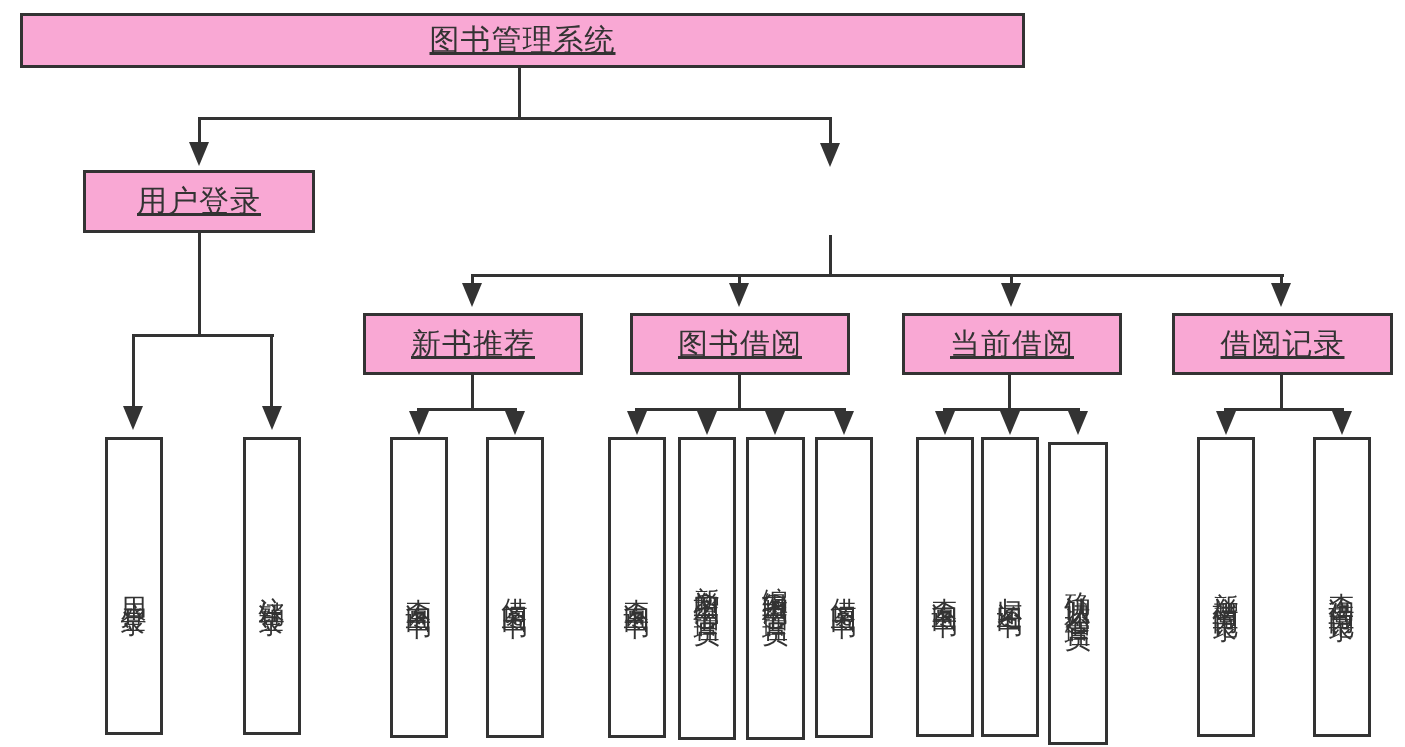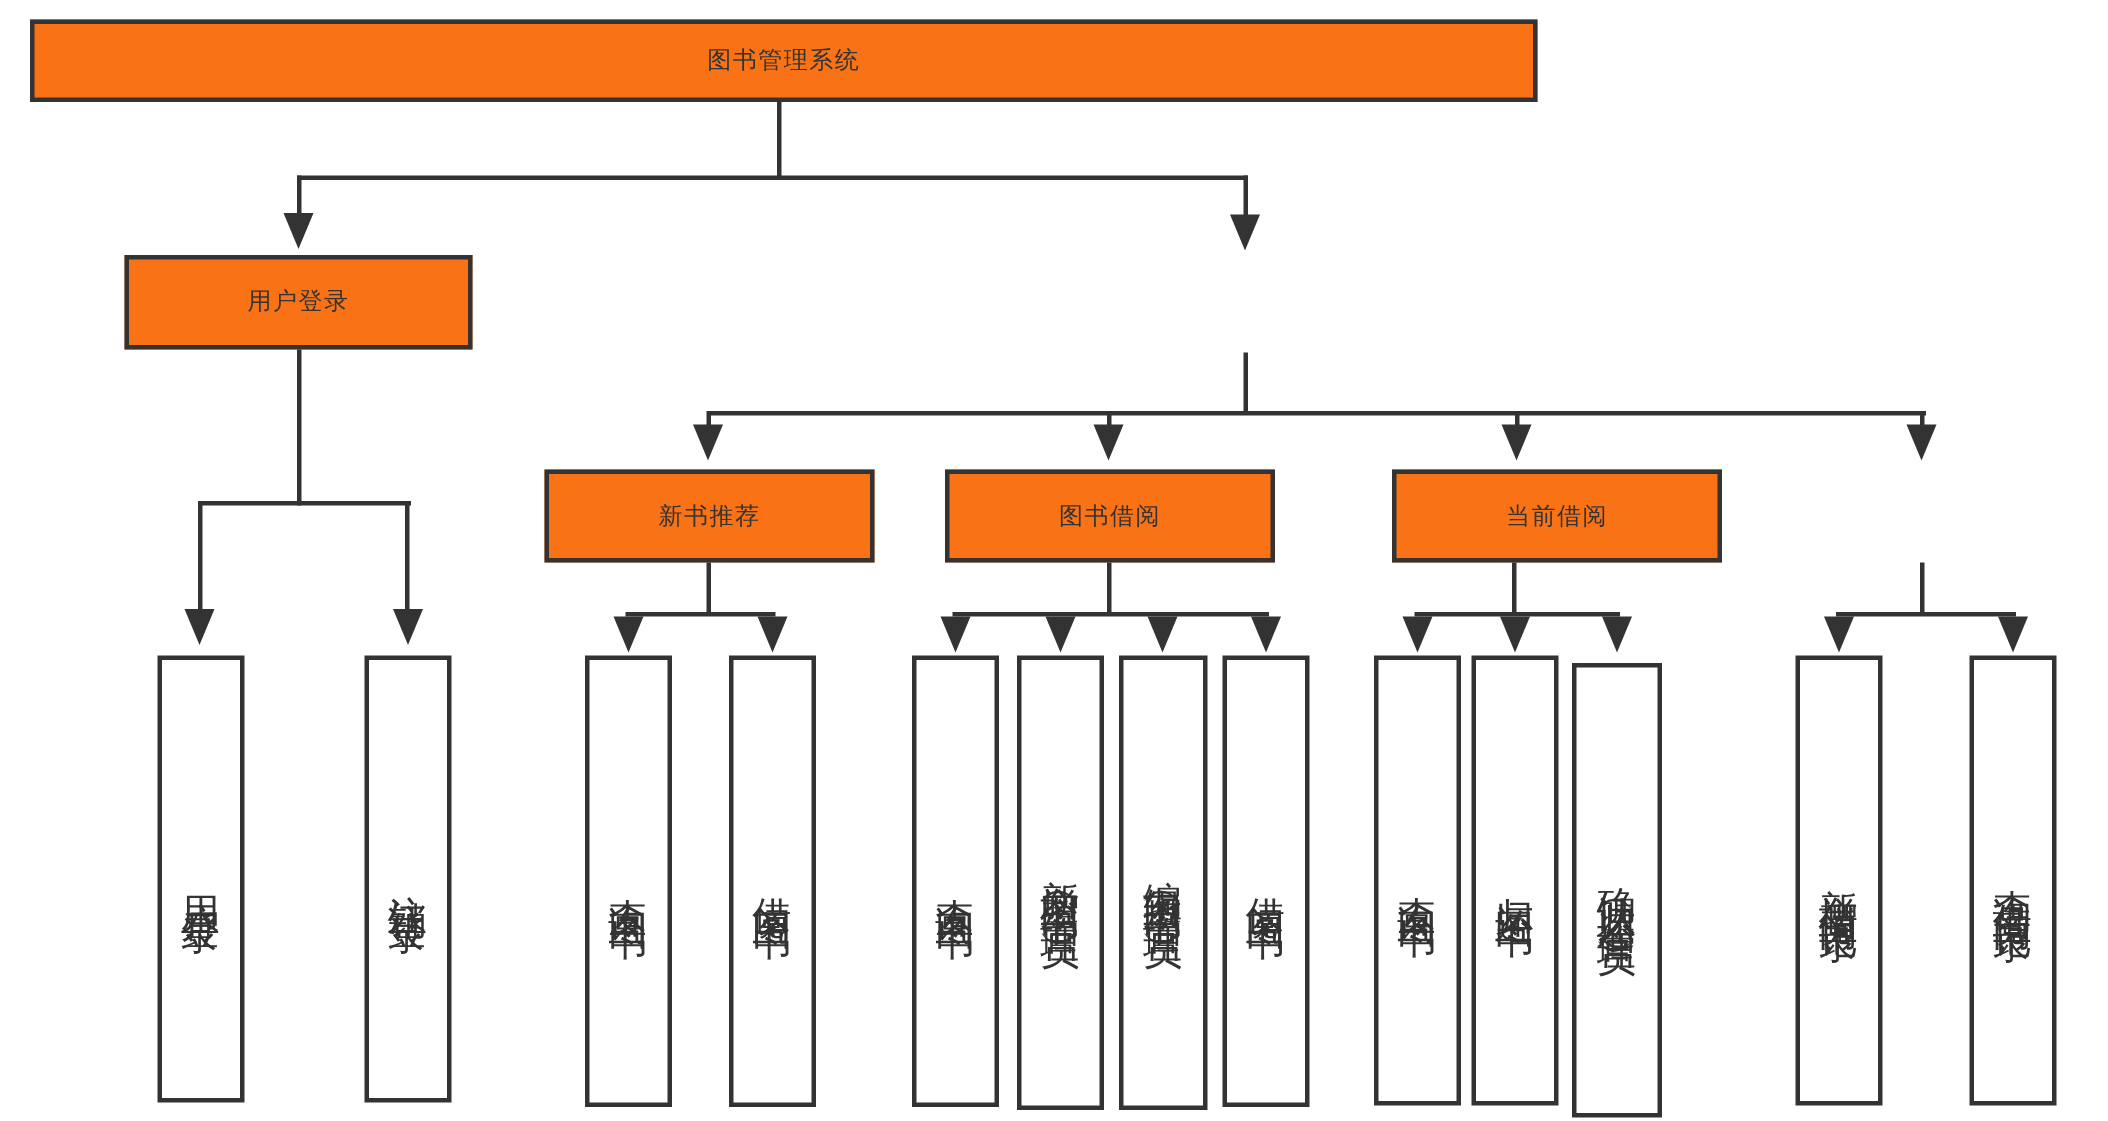--- a/index.html
+++ b/index.html
@@ -11,29 +11,30 @@
     position: relative;
     width: 1405px;
     height: 747px;
     background: #ffffff;
     font-family: "Liberation Sans", "DejaVu Sans", sans-serif;
     overflow: hidden;
   }
   .node {
     position: absolute;
     box-sizing: border-box;
-    background: #f97316;
+    background: #f9a8d4;
     border: 3px solid #333333;
     color: #333333;
     display: flex;
     align-items: center;
     justify-content: center;
-    font-size: 16px;
+    font-size: 30px;
     letter-spacing: 1px;
     white-space: nowrap;
+    text-decoration: underline;
   }
   .vnode {
     position: absolute;
     box-sizing: border-box;
     background: #ffffff;
     border: 3px solid #333333;
     color: #333333;
     display: flex;
     align-items: center;
     justify-content: center;
@@ -94,21 +95,22 @@
   <div class="vline" style="left:738px; top:274px; width:3px; height:10px;"></div>
   <div class="vline" style="left:1010px; top:274px; width:3px; height:10px;"></div>
   <div class="vline" style="left:1280px; top:274px; width:3px; height:10px;"></div>
   <div class="arrow" style="left:462px; top:283px;"></div>
   <div class="arrow" style="left:729px; top:283px;"></div>
   <div class="arrow" style="left:1001px; top:283px;"></div>
   <div class="arrow" style="left:1271px; top:283px;"></div>
 
   <div class="node" style="left:363px; top:313px; width:220px; height:62px;">新书推荐</div>
   <div class="node" style="left:630px; top:313px; width:220px; height:62px;">图书借阅</div>
-  <div class="node" style="left:928px; top:313px; width:220px; height:62px;">当前借阅</div>
+  <div class="node" style="left:902px; top:313px; width:220px; height:62px;">当前借阅</div>
+  <div class="node" style="left:1172px; top:313px; width:221px; height:62px;">借阅记录</div>
 
   <div class="vline" style="left:471px; top:375px; width:3px; height:35px;"></div>
   <div class="hline" style="left:417px; top:408px; width:100px; height:3px;"></div>
   <div class="arrow" style="left:409px; top:411px;"></div>
   <div class="arrow" style="left:505px; top:411px;"></div>
 
   <div class="vline" style="left:738px; top:375px; width:3px; height:35px;"></div>
   <div class="hline" style="left:635px; top:408px; width:211px; height:3px;"></div>
   <div class="arrow" style="left:627px; top:411px;"></div>
   <div class="arrow" style="left:697px; top:411px;"></div>

